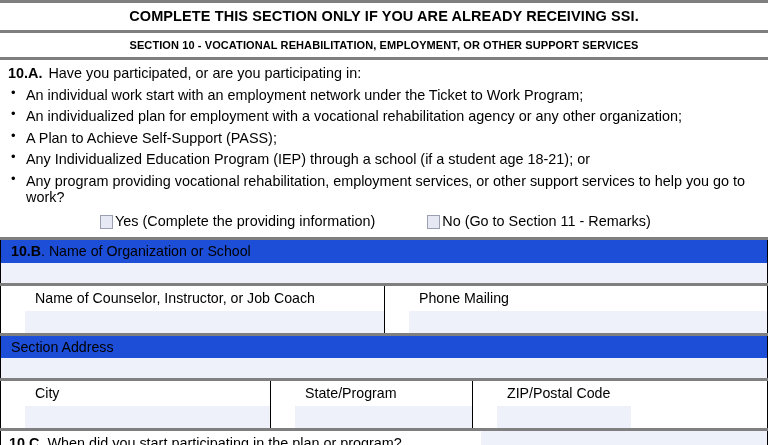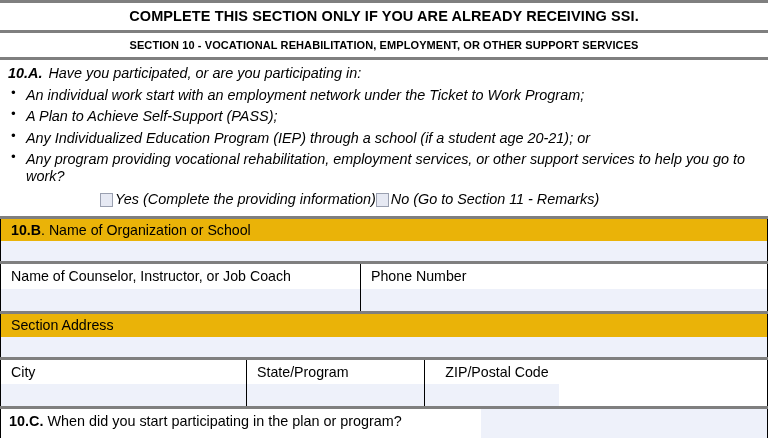--- a/index.html
+++ b/index.html
@@ -40,21 +40,20 @@
   .banner.section {
     font-size: 11px;
     padding: 6px 2px 6px 2px;
   }
 
   
   .qblock {
     padding: 6px 8px 2px 8px;
     font-size: 14.4px;
     line-height: 1.08;
-    font-style: italic;
   }
   .qlead {
     margin: 0 0 5px 0;
     white-space: nowrap;
   }
   .qlead .lbl {
     font-weight: bold;
   }
   .qlead .txt {
     margin-left: 6px;
@@ -83,57 +82,58 @@
     display: flex;
     align-items: center;
     padding: 3px 0 6px 0;
     font-size: 14.4px;
   }
   .cb-group {
     display: flex;
     align-items: center;
   }
   .cb-group.yes { margin-left: 92px; }
-  .cb-group.no  { }
+  .cb-group.no  { margin-left: 52px; }
   .checkbox {
     width: 13px;
     height: 14px;
     background: #e6e9f3;
     border: 1px solid #9aa0b0;
     box-sizing: border-box;
     margin-right: 2px;
     flex: 0 0 auto;
   }
 
   
   .fieldgroup {
     border-left: 1px solid #000;
     border-right: 1px solid #000;
     box-sizing: border-box;
   }
   .flabel {
     font-size: 14.2px;
     padding: 4px 0 3px 10px;
     line-height: 1.1;
-    background: #eab308;
+    background: #1d4ed8;
   }
   .flabel .lbl { font-weight: bold; }
   .finput {
     background: #eef1fa;
     height: 20px;
   }
 
   .trow {
     display: flex;
     width: 100%;
     box-sizing: border-box;
   }
   .tcell {
     box-sizing: border-box;
     border-right: 1px solid #000;
+    margin-left: 24px;
   }
   .tcell:last-child { border-right: none; }
   .tcell .hd {
     font-size: 14.2px;
     padding: 5px 0 4px 10px;
     line-height: 1.1;
     white-space: nowrap;
   }
   .tcell .inp {
     background: #eef1fa;
@@ -180,22 +180,23 @@
 
   <div class="rule-thick"></div>
 
   <div class="qblock">
     <p class="qlead">
       <span class="lbl">10.A.</span><span class="txt">Have you participated, or are you participating in:</span>
     </p>
 
     <ul class="bullets">
       <li>An individual work start with an employment network under the Ticket to Work Program;</li>
+      <li>An individualized plan for employment with a vocational rehabilitation agency or any other organization;</li>
       <li>A Plan to Achieve Self-Support (PASS);</li>
-      <li>Any Individualized Education Program (IEP) through a school (if a student age 20-21); or</li>
+      <li>Any Individualized Education Program (IEP) through a school (if a student age 18-21); or</li>
       <li>Any program providing vocational rehabilitation, employment services, or other support services to help you go to work?</li>
     </ul>
 
     <div class="checkrow">
       <div class="cb-group yes">
         <span class="checkbox"></span>
         <span>Yes (Complete the providing information)</span>
       </div>
       <div class="cb-group no">
         <span class="checkbox"></span>
@@ -215,21 +216,21 @@
   </div>
 
   <div class="rule-thick"></div>
 
   <div class="trow fieldgroup">
     <div class="tcell" style="width:360px;flex:0 0 360px;">
       <div class="hd">Name of Counselor, Instructor, or Job Coach</div>
       <div class="inp"></div>
     </div>
     <div class="tcell" style="flex:1 1 auto;">
-      <div class="hd">Phone Number</div>
+      <div class="hd">Phone Mailing</div>
       <div class="inp"></div>
     </div>
   </div>
 
   <div class="rule-thick"></div>
 
   <div class="fieldgroup">
     <div class="flabel">Section Address</div>
     <div class="finput"></div>
   </div>
@@ -238,21 +239,21 @@
 
   <div class="trow fieldgroup">
     <div class="tcell" style="width:246px;flex:0 0 246px;">
       <div class="hd">City</div>
       <div class="inp"></div>
     </div>
     <div class="tcell" style="width:178px;flex:0 0 178px;">
       <div class="hd">State/Program</div>
       <div class="inp"></div>
     </div>
-    <div class="tcell" style="width:134px;flex:0 0 134px;text-align:center;">
+    <div class="tcell" style="width:134px;flex:0 0 134px;">
       <div class="hd">ZIP/Postal  Code</div>
       <div class="inp"></div>
     </div>
   </div>
 
   <div class="rule-thick"></div>
 
   <div class="splitrow">
     <div class="lbl-area">
       <span class="lbl">10.C.</span>

